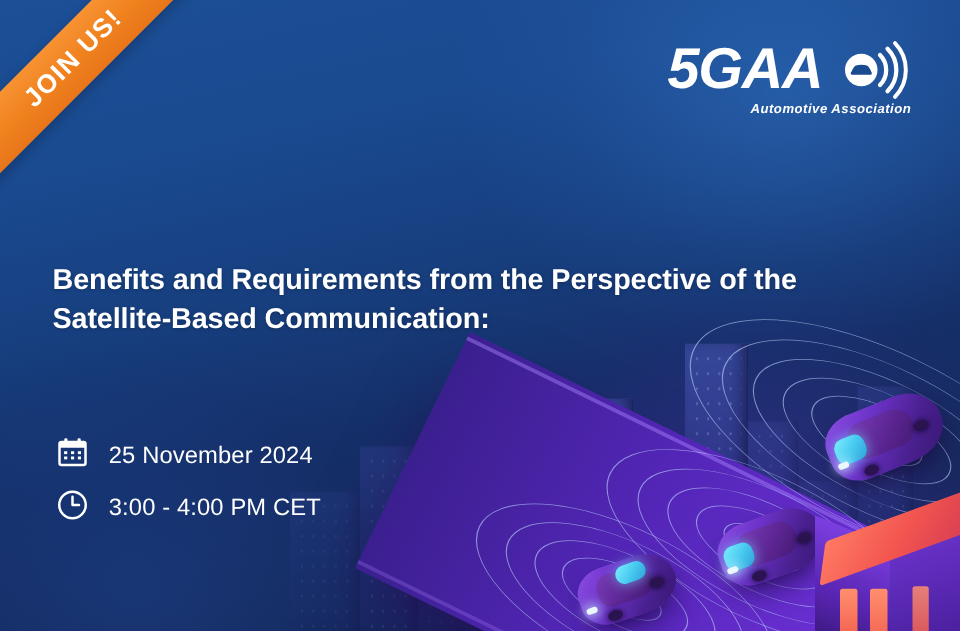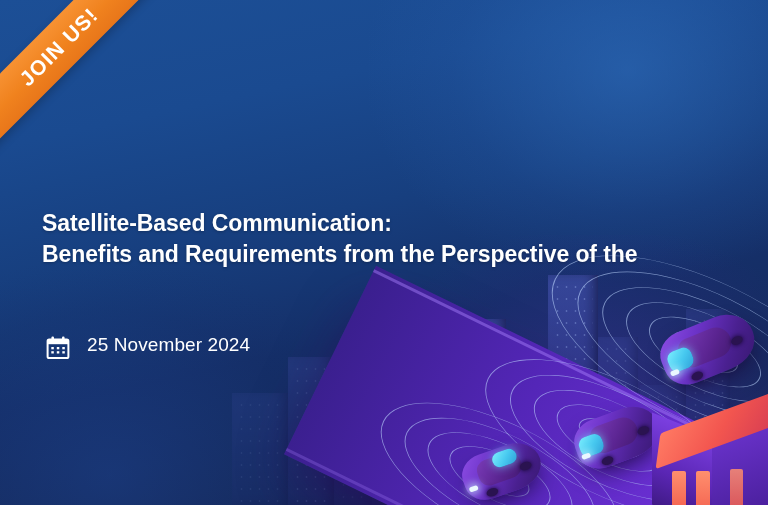--- a/index.html
+++ b/index.html
@@ -221,21 +221,21 @@
     text-shadow: 0 1px 3px rgba(0,0,0,0.25);
   }
   #title .ln { display: block; white-space: nowrap; }
 
   #meta {
     position: absolute;
     left: 44px; top: 334px;
   }
   .meta-row {
     display: flex;
-    align-items: flex-start;
+    align-items: flex-end;
     height: 42px;
   }
   .meta-row .ico {
     width: 28px; height: 28px;
     margin-right: 15px;
     flex: 0 0 auto;
     display: flex; align-items: center; justify-content: center;
   }
   .meta-row .txt {
     color: #ffffff;
@@ -327,25 +327,41 @@
       <div class="win" style="left:20px; bottom:6px; width:14px; height:40px;"></div>
       <div class="win" style="left:44px; bottom:2px; width:14px; height:44px;"></div>
       <div class="win" style="left:78px; bottom:10px; width:13px; height:38px; opacity:.85;"></div>
     </div>
   </div>
 
   <div id="ribbon">
     <span>JOIN US!</span>
   </div>
 
+  <div id="logo">
+    <svg class="mark" width="196" height="48" viewBox="0 0 196 48" aria-hidden="true">
+      <g fill="#ffffff" font-family="Liberation Sans, sans-serif" font-weight="bold" font-style="italic">
+        <text x="0" y="38" font-size="46" letter-spacing="-1">5GAA</text>
+      </g>
+
+      <circle cx="155" cy="24" r="13" fill="#ffffff"></circle>
+      <path d="M147 26 q1.6 -4.6 3.6 -5.6 q4.6 -1.4 9 0 q2 1 3.6 5.6 z" fill="#1a4a90"></path>
+      <rect x="146.6" y="25.4" width="16.8" height="2.4" rx="1.1" fill="#1a4a90"></rect>
+
+      <path d="M170 12 a17 17 0 0 1 0 24" stroke="#ffffff" stroke-width="3.4" fill="none" stroke-linecap="round"></path>
+      <path d="M176 7 a24 24 0 0 1 0 34" stroke="#ffffff" stroke-width="3.4" fill="none" stroke-linecap="round"></path>
+      <path d="M182 2.5 a31 31 0 0 1 0 43" stroke="#ffffff" stroke-width="3.2" fill="none" stroke-linecap="round"></path>
+    </svg>
+    <span class="tag">Automotive Association</span>
+  </div>
 
 
   <div id="title">
+    <span class="ln">Benefits and Requirements from the Perspective of the</span>
     <span class="ln">Satellite-Based Communication:</span>
-    <span class="ln">Benefits and Requirements from the Perspective of the</span>
   </div>
 
   <div id="meta">
 
     <div class="meta-row">
       <span class="ico">
         <svg width="26" height="26" viewBox="0 0 26 26" aria-hidden="true">
           <rect x="2.6" y="4.6" width="20.8" height="18.4" rx="1.6" fill="none" stroke="#ffffff" stroke-width="2"></rect>
           <rect x="2.6" y="4.6" width="20.8" height="4.6" fill="#ffffff"></rect>
           <rect x="6.4" y="1.6" width="2.6" height="5" rx="1.1" fill="#ffffff"></rect>
@@ -356,16 +372,25 @@
               <rect x="17.3" y="12" width="2.5" height="2.3"></rect>
             <rect x="6.3" y="16.2" width="2.5" height="2.3"></rect>
               <rect x="11.8" y="16.2" width="2.5" height="2.3"></rect>
               <rect x="17.3" y="16.2" width="2.5" height="2.3"></rect>
           </g>
         </svg>
       </span>
       <span class="txt">25 November 2024</span>
     </div>
 
+    <div class="meta-row">
+      <span class="ico">
+        <svg width="26" height="26" viewBox="0 0 26 26" aria-hidden="true">
+          <circle cx="13" cy="13" r="10.6" fill="none" stroke="#ffffff" stroke-width="2"></circle>
+          <path d="M13 6.4 V13 H18.2" fill="none" stroke="#ffffff" stroke-width="2" stroke-linecap="round" stroke-linejoin="round"></path>
+        </svg>
+      </span>
+      <span class="txt">3:00 - 4:00 PM CET</span>
+    </div>
 
   </div>
 
 </div>
 
 </body></html>

